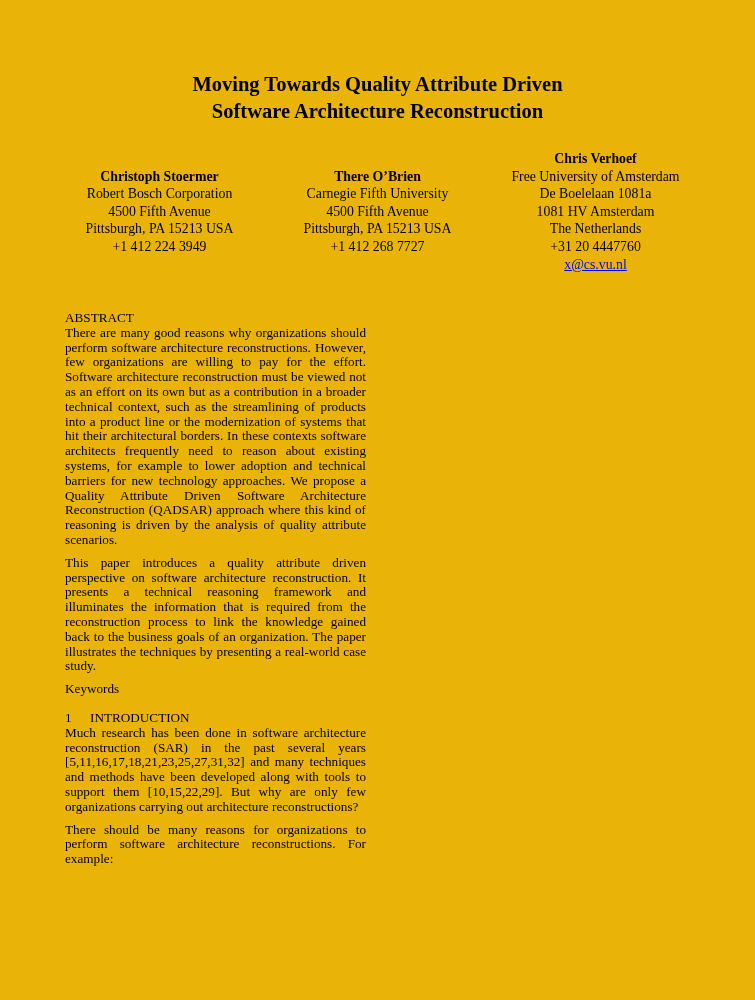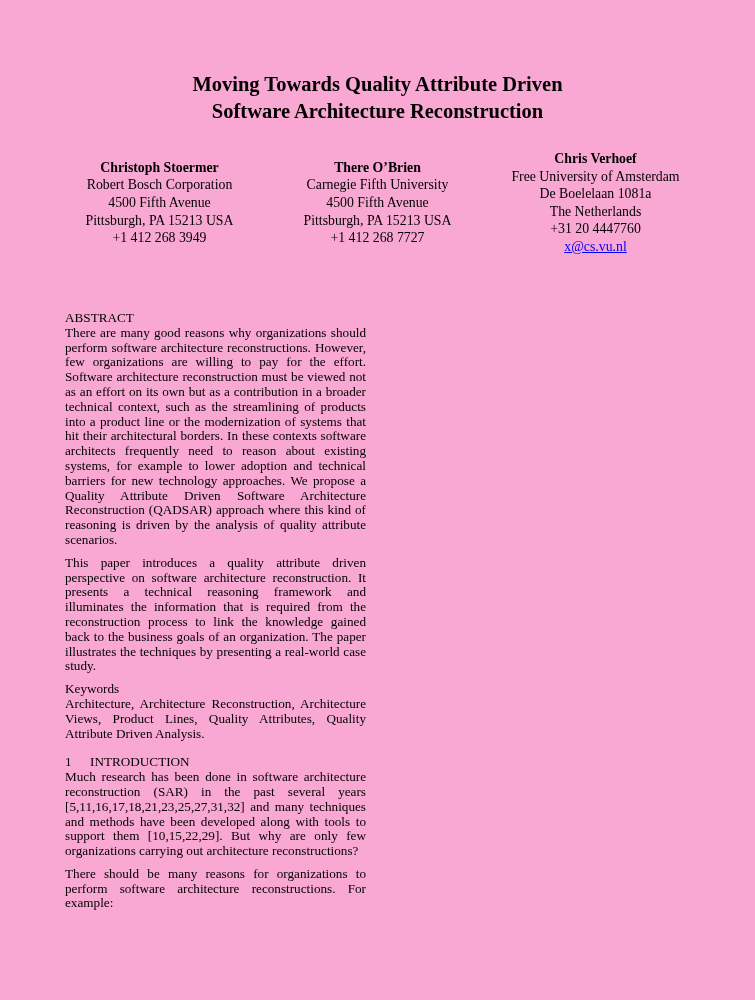--- a/index.html
+++ b/index.html
@@ -11,21 +11,21 @@
     width: 755px;
     height: 1000px;
     font-family: "Liberation Serif", serif;
     color: #000000;
     --link-color: #0000ff;
   }
   .page {
     position: relative;
     width: 755px;
     height: 1000px;
-    background: #f9a8d4;
+    background: #eab308;
     overflow: hidden;
   }
   .title-block {
     padding-top: 71px;
     text-align: center;
     font-weight: bold;
     font-size: 20.5px;
     line-height: 27px;
   }
   .authors {
@@ -85,49 +85,49 @@
     <div>Software Architecture Reconstruction</div>
   </header>
 
   <section class="authors">
 
     <div class="author">
       <div class="author-name">Christoph Stoermer</div>
       <div class="author-line">Robert Bosch Corporation</div>
       <div class="author-line">4500 Fifth Avenue</div>
       <div class="author-line">Pittsburgh, PA 15213 USA</div>
-      <div class="author-line">+1 412 268 3949</div>
+      <div class="author-line">+1 412 224 3949</div>
     </div>
 
     <div class="author">
       <div class="author-name">There O’Brien</div>
       <div class="author-line">Carnegie Fifth University</div>
       <div class="author-line">4500 Fifth Avenue</div>
       <div class="author-line">Pittsburgh, PA 15213 USA</div>
       <div class="author-line">+1 412 268 7727</div>
     </div>
 
     <div class="author">
       <div class="author-name">Chris Verhoef</div>
       <div class="author-line">Free University of Amsterdam</div>
       <div class="author-line">De Boelelaan 1081a</div>
+      <div class="author-line">1081 HV Amsterdam</div>
       <div class="author-line">The Netherlands</div>
       <div class="author-line">+31 20 4447760</div>
       <div><a class="author-email">x@cs.vu.nl</a></div>
     </div>
 
   </section>
 
   <main class="body-col">
     <h2>ABSTRACT</h2>
     <p>There are many good reasons why organizations should perform software architecture reconstructions. However, few organizations are willing to pay for the effort. Software architecture reconstruction must be viewed not as an effort on its own but as a contribution in a broader technical context, such as the streamlining of products into a product line or the modernization of systems that hit their architectural borders. In these contexts software architects frequently need to reason about existing systems, for example to lower adoption and technical barriers for new technology approaches. We propose a Quality Attribute Driven Software Architecture Reconstruction (QADSAR) approach where this kind of reasoning is driven by the analysis of quality attribute scenarios.</p>
     <p>This paper introduces a quality attribute driven perspective on software architecture reconstruction. It presents a technical reasoning framework and illuminates the information that is required from the reconstruction process to link the knowledge gained back to the business goals of an organization. The paper illustrates the techniques by presenting a real-world case study.</p>
 
     <h2>Keywords</h2>
-    <p>Architecture, Architecture Reconstruction, Architecture Views, Product Lines, Quality Attributes, Quality Attribute Driven Analysis.</p>
 
     <h2 class="section-h">
       <span class="sec-num">1</span><span>INTRODUCTION</span>
     </h2>
     <p>Much research has been done in software architecture reconstruction (SAR) in the past several years [5,11,16,17,18,21,23,25,27,31,32] and many techniques and methods have been developed along with tools to support them [10,15,22,29]. But why are only few organizations carrying out architecture reconstructions?</p>
     <p>There should be many reasons for organizations to perform software architecture reconstructions. For example:</p>
   </main>
 
 </div>
 

